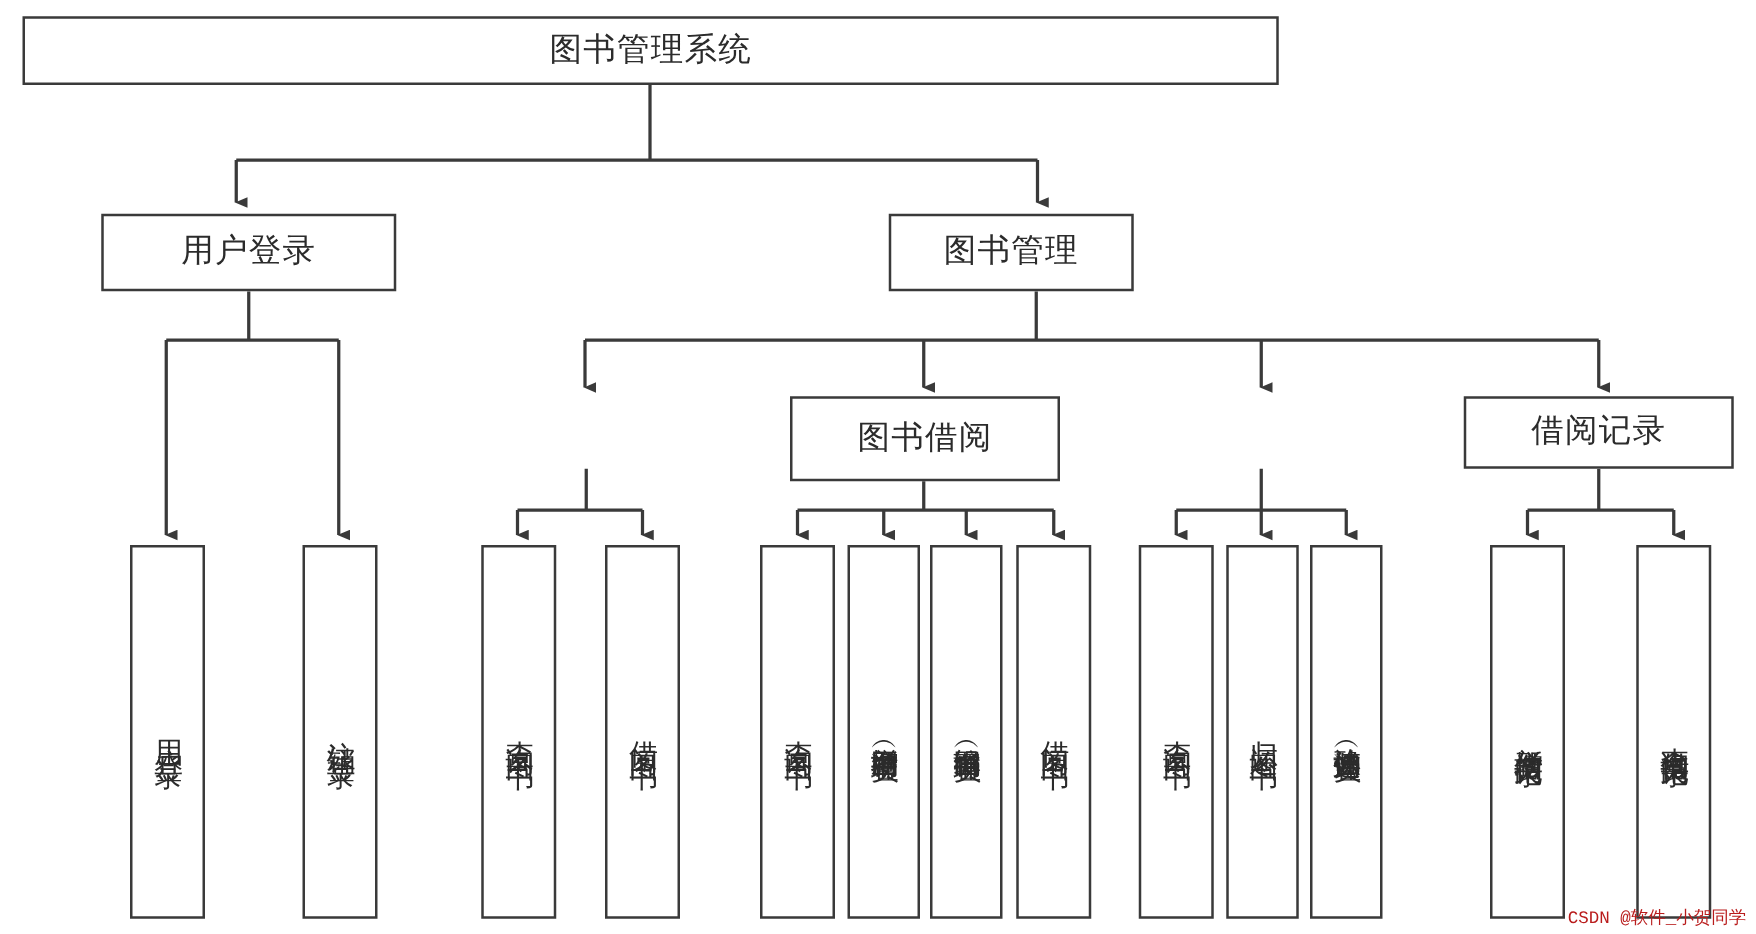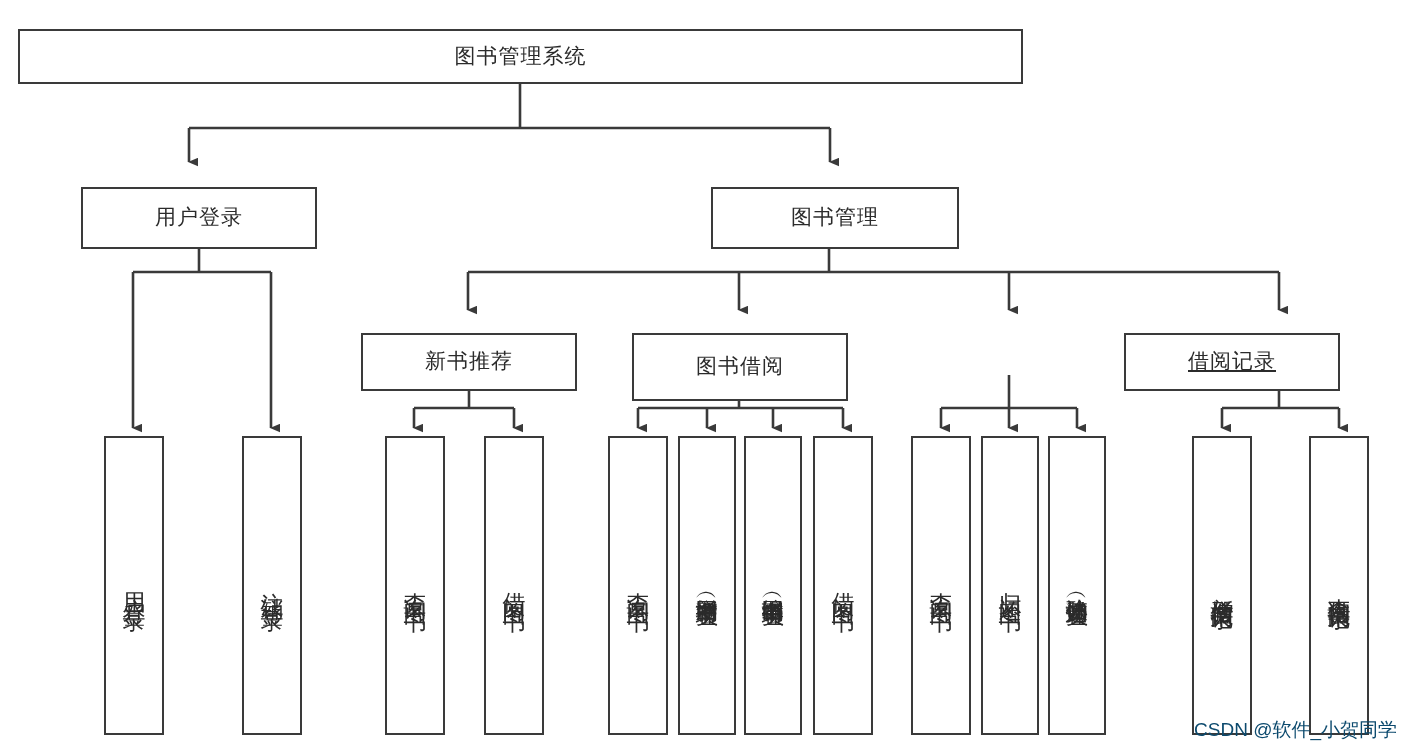--- a/index.html
+++ b/index.html
@@ -28,49 +28,48 @@
     box-sizing: border-box;
     border: 2.5px solid #3a3a3a;
     background: #ffffff;
     display: flex;
     align-items: center;
     justify-content: center;
     color: #2b2b2b;
     z-index: 2;
   }
   .node.h {
-    font-size: 21px;
+    font-size: 26px;
     letter-spacing: 1px;
     line-height: 1.2;
-    margin-top: 16px;
   }
   .node.v {
     writing-mode: vertical-rl;
     text-orientation: upright;
     font-size: 23px;
     letter-spacing: 6px;
     line-height: 1.25;
     padding: 6px 0;
   }
   .node.v.tight {
     letter-spacing: 2px;
   }
   .node.v.long {
     letter-spacing: 1px;
     font-size: 22px;
   }
   .watermark {
     position: absolute;
     right: 8px;
     bottom: 4px;
-    font-size: 19px;
-    color: #0c4a6e;
+    font-size: 14px;
+    color: #b91c1c;
     white-space: nowrap;
     z-index: 3;
-    font-family: Liberation Sans, sans-serif;
+    font-family: Liberation Mono, monospace;
   }
 </style>
 </head>
 <body>
 
 <div id="canvas">
 
   <svg id="wires" viewBox="0 0 1405 747">
     <defs>
       <marker id="arrow" markerWidth="9" markerHeight="10" refX="4.2" refY="9" orient="auto" markerUnits="userSpaceOnUse">
@@ -117,25 +116,24 @@
       <path d="M1279,375 L1279,408"></path>
       <path d="M1222,408 L1339,408"></path>
       <path d="M1222,408 L1222,428" marker-end="url(#arrow)"></path>
       <path d="M1339,408 L1339,428" marker-end="url(#arrow)"></path>
     </g>
   </svg>
 
   <div class="node h" style="left:18px; top:13px; width:1005px; height:55px;">图书管理系统</div>
 
   <div class="node h" style="left:81px; top:171px; width:236px; height:62px;">用户登录</div>
-  <div class="node h" style="left:711px; top:171px; width:248px; height:62px;">图书管理</div>
+  <div class="node h" style="left:711px; top:171px; width:196px; height:62px;">图书管理</div>
 
-  <div class="node h" style="left:361px; top:317px; width:216px; height:58px;">新书推荐</div>
   <div class="node h" style="left:632px; top:317px; width:216px; height:68px;">图书借阅</div>
-  <div class="node h" style="left:1124px; top:317px; width:216px; height:58px;text-decoration:underline;">借阅记录</div>
+  <div class="node h" style="left:1171px; top:317px; width:216px; height:58px;">借阅记录</div>
 
   <div class="node v" style="left:104px; top:436px; width:60px; height:299px;">用户登录</div>
   <div class="node v" style="left:242px; top:436px; width:60px; height:299px;">注销登录</div>
 
   <div class="node v" style="left:385px; top:436px; width:60px; height:299px;">查询图书</div>
   <div class="node v" style="left:484px; top:436px; width:60px; height:299px;">借阅图书</div>
 
   <div class="node v" style="left:608px; top:436px; width:60px; height:299px;">查询图书</div>
   <div class="node v long" style="left:678px; top:436px; width:58px; height:299px;">新增图书（管理员）</div>
   <div class="node v long" style="left:744px; top:436px; width:58px; height:299px;">编辑图书（管理员）</div>

